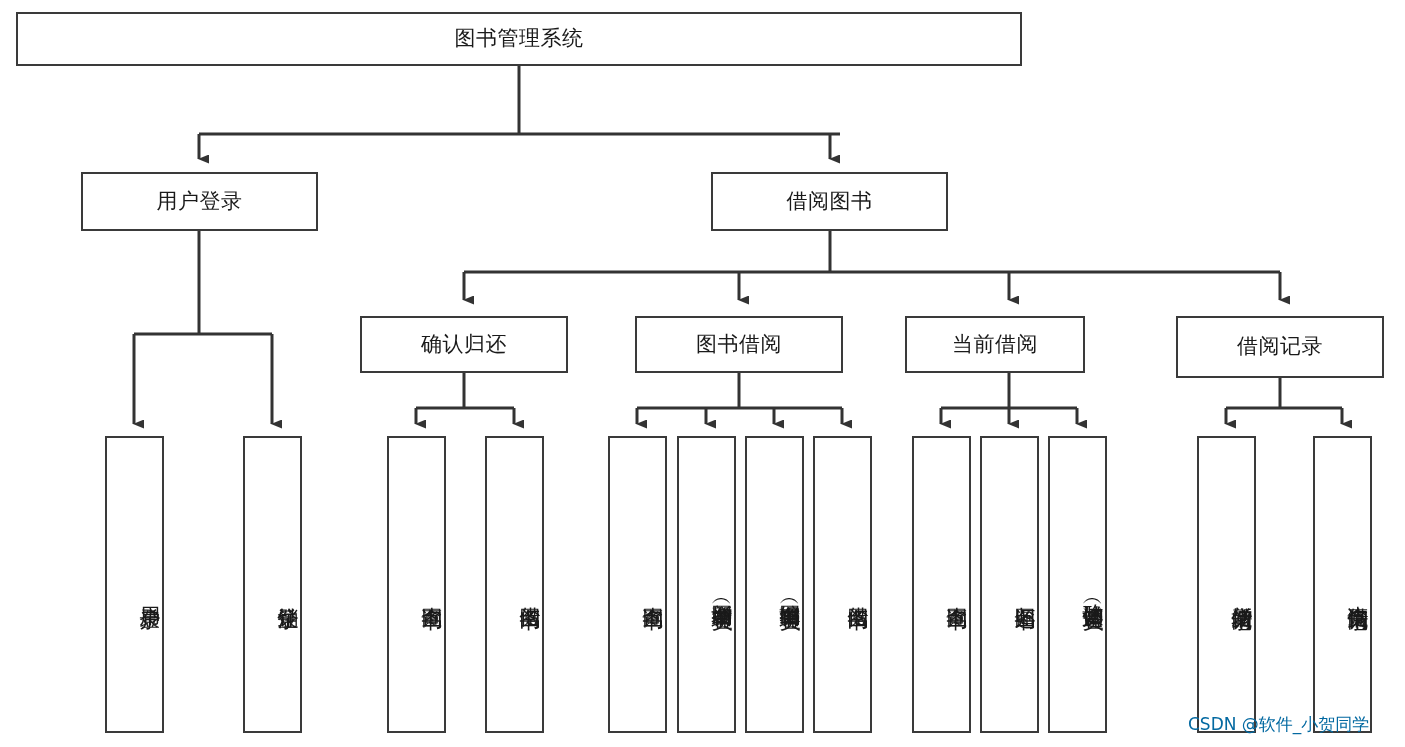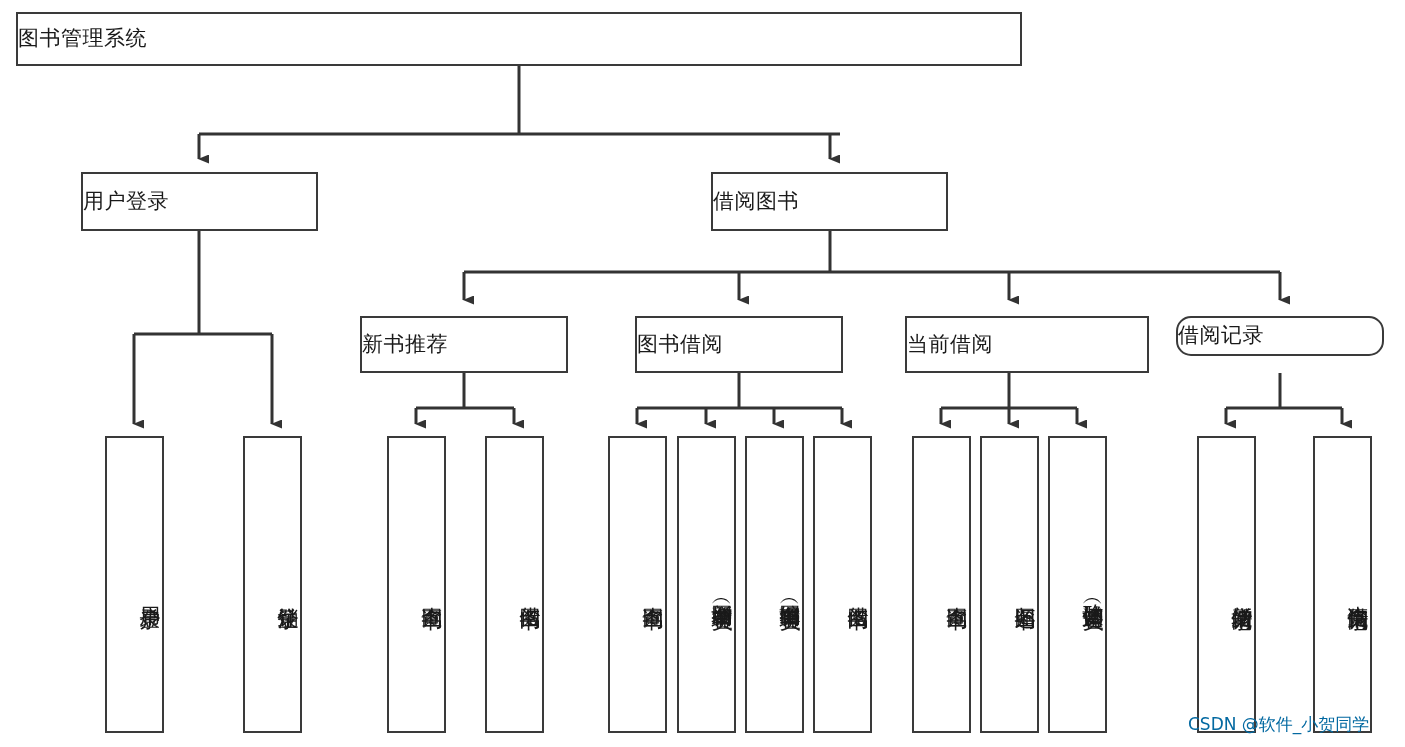--- a/index.html
+++ b/index.html
@@ -25,21 +25,21 @@
     width: 1405px;
     height: 747px;
   }
   .node {
     position: absolute;
     box-sizing: border-box;
     border: 2px solid #3a3a3a;
     background: #ffffff;
     display: flex;
     align-items: center;
-    justify-content: flex-start;
+    justify-content: center;
     color: #1a1a1a;
     z-index: 2;
   }
   .node-h {
     font-size: 21px;
     letter-spacing: 0.5px;
     line-height: 1.2;
     white-space: nowrap;
   }
   .node-v {
@@ -128,29 +128,29 @@
   </div>
 
   <div class="node node-h" style="left:81px; top:172px; width:237px; height:59px;">
     <span>用户登录</span>
   </div>
   <div class="node node-h" style="left:711px; top:172px; width:237px; height:59px;">
     <span>借阅图书</span>
   </div>
 
   <div class="node node-h" style="left:360px; top:316px; width:208px; height:57px;">
-    <span>新书推荐</span>
+    <span>确认归还</span>
   </div>
   <div class="node node-h" style="left:635px; top:316px; width:208px; height:57px;">
     <span>图书借阅</span>
   </div>
-  <div class="node node-h" style="left:905px; top:316px; width:244px; height:57px;">
+  <div class="node node-h" style="left:905px; top:316px; width:180px; height:57px;">
     <span>当前借阅</span>
   </div>
-  <div class="node node-h" style="left:1176px; top:316px; width:208px; height:40px;border-radius:15px;">
+  <div class="node node-h" style="left:1176px; top:316px; width:208px; height:62px;">
     <span>借阅记录</span>
   </div>
 
   <div class="node node-v" style="left:105px; top:436px; width:59px; height:297px;">
     <span>用户登录</span>
   </div>
   <div class="node node-v" style="left:243px; top:436px; width:59px; height:297px;">
     <span>注销登录</span>
   </div>
 

